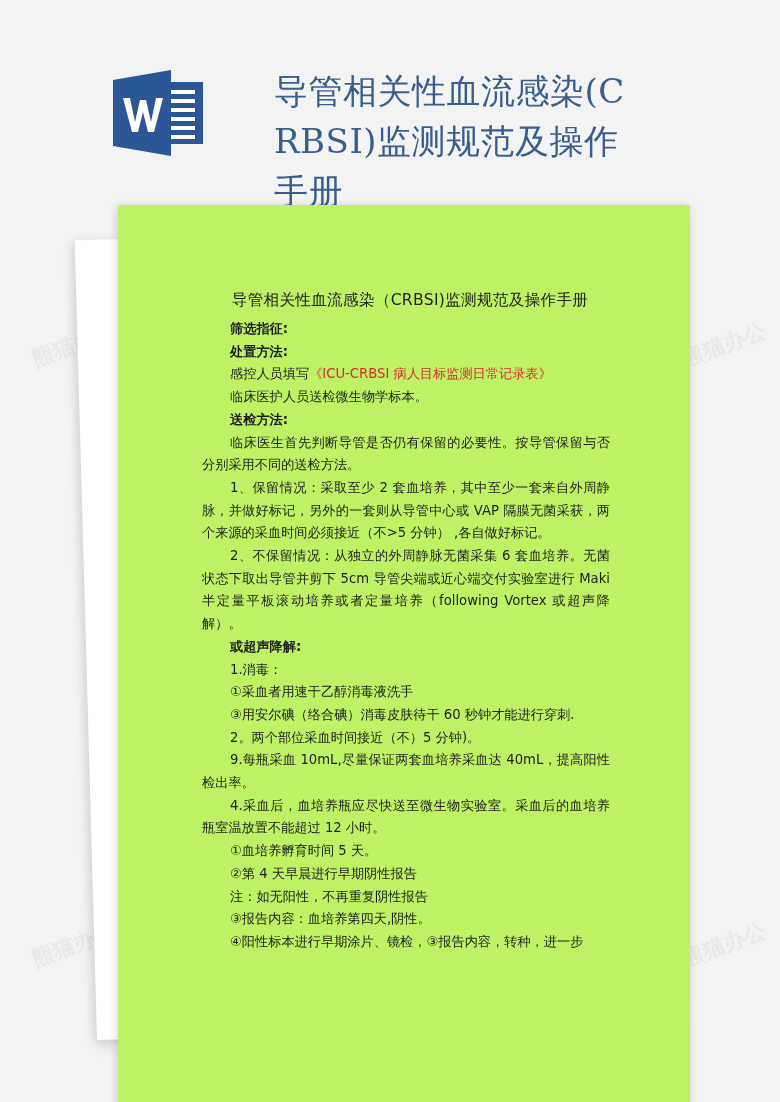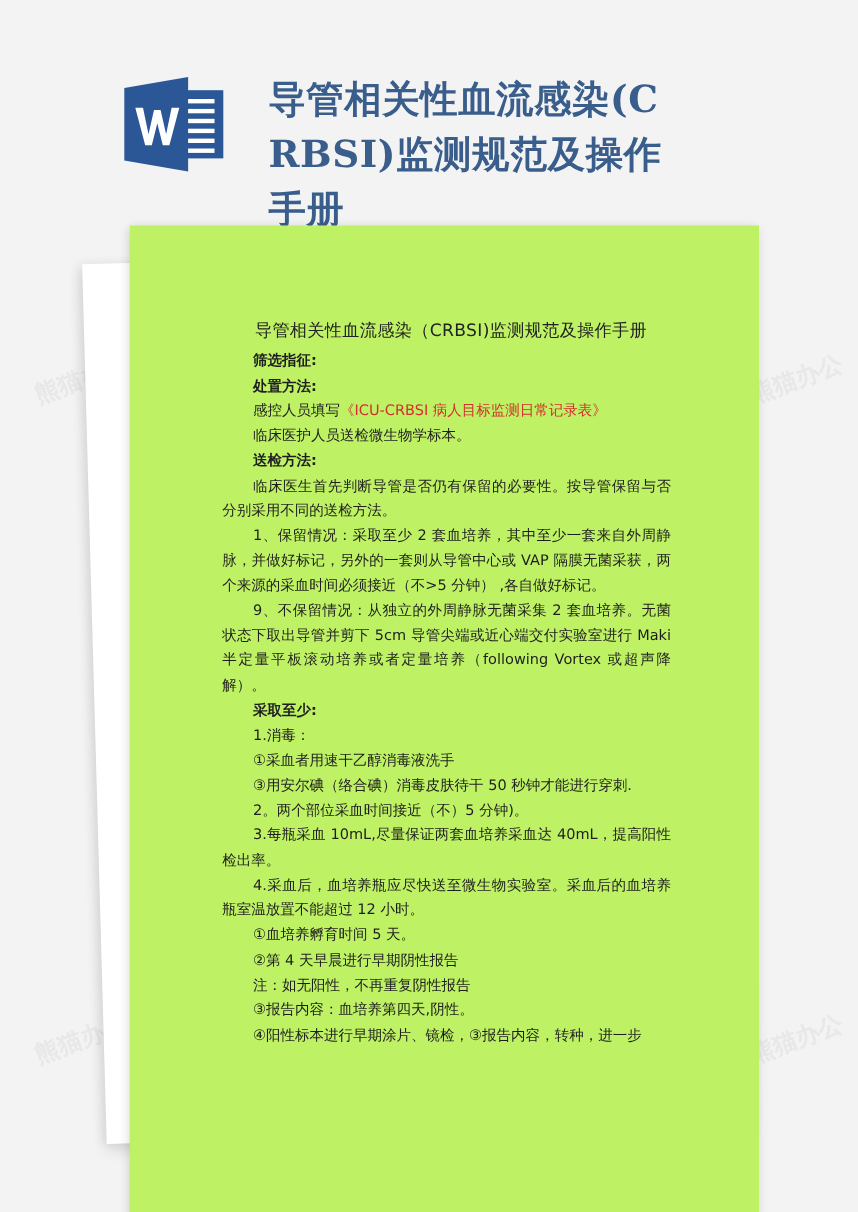--- a/index.html
+++ b/index.html
@@ -9,23 +9,23 @@
     position: relative;
     font-family: "DejaVu Sans", "Liberation Sans", sans-serif;
   }
   .header {
     position: absolute; left: 0; top: 0; width: 780px; height: 190px;
   }
   .word-icon {
     position: absolute; left: 109px; top: 68px; width: 98px; height: 90px;
   }
   .doc-title {
-    position: absolute; left: 244px; top: 66px; width: 370px;
+    position: absolute; left: 274px; top: 66px; width: 370px;
     font-family: "DejaVu Serif", "Liberation Serif", serif;
-    font-weight: bold; font-size: 34px; line-height: 50px;
+    font-weight: normal; font-size: 34px; line-height: 50px;
     color: #3a5e8c; letter-spacing: 0.5px;
     word-break: break-all;
   }
   .page-back {
     position: absolute; left: 97px; top: 240px; width: 585px; height: 800px;
     background: #fff;
     transform: rotate(-1.6deg);
     transform-origin: left bottom;
     box-shadow: 0 6px 14px rgba(0,0,0,0.12), -4px 0 10px rgba(0,0,0,0.06);
   }
@@ -87,28 +87,28 @@
 
     <div class="h">处置方法:</div>
     <div class="p ind">
       <span>感控人员填写</span><span class="red">《ICU-CRBSI 病人目标监测日常记录表》</span>
     </div>
     <div class="p ind">临床医护人员送检微生物学标本。</div>
 
     <div class="h">送检方法:</div>
     <div class="p ind">临床医生首先判断导管是否仍有保留的必要性。按导管保留与否分别采用不同的送检方法。</div>
     <div class="p ind">1、保留情况：采取至少 2 套血培养，其中至少一套来自外周静脉，并做好标记，另外的一套则从导管中心或 VAP 隔膜无菌采获，两个来源的采血时间必须接近（不&gt;5 分钟） ,各自做好标记。</div>
-    <div class="p ind">9、不保留情况：从独立的外周静脉无菌采集 2 套血培养。无菌状态下取出导管并剪下 5cm 导管尖端或近心端交付实验室进行 Maki 半定量平板滚动培养或者定量培养（following Vortex 或超声降解）。</div>
+    <div class="p ind">2、不保留情况：从独立的外周静脉无菌采集 6 套血培养。无菌状态下取出导管并剪下 5cm 导管尖端或近心端交付实验室进行 Maki 半定量平板滚动培养或者定量培养（following Vortex 或超声降解）。</div>
 
-    <div class="h">采取至少:</div>
+    <div class="h">或超声降解:</div>
     <div class="p ind">1.消毒：</div>
     <div class="p ind">①采血者用速干乙醇消毒液洗手</div>
-    <div class="p ind">③用安尔碘（络合碘）消毒皮肤待干 50 秒钟才能进行穿刺.</div>
+    <div class="p ind">③用安尔碘（络合碘）消毒皮肤待干 60 秒钟才能进行穿刺.</div>
     <div class="p ind">2。两个部位采血时间接近（不）5 分钟)。</div>
-    <div class="p ind">3.每瓶采血 10mL,尽量保证两套血培养采血达 40mL，提高阳性检出率。</div>
+    <div class="p ind">9.每瓶采血 10mL,尽量保证两套血培养采血达 40mL，提高阳性检出率。</div>
     <div class="p ind">4.采血后，血培养瓶应尽快送至微生物实验室。采血后的血培养瓶室温放置不能超过 12 小时。</div>
 
     <div class="p ind">①血培养孵育时间 5 天。</div>
     <div class="p ind">②第 4 天早晨进行早期阴性报告</div>
     <div class="p ind">注：如无阳性，不再重复阴性报告</div>
     <div class="p ind">③报告内容：血培养第四天,阴性。</div>
     <div class="p ind">④阳性标本进行早期涂片、镜检，③报告内容，转种，进一步</div>
   </div>
 </div>
 

